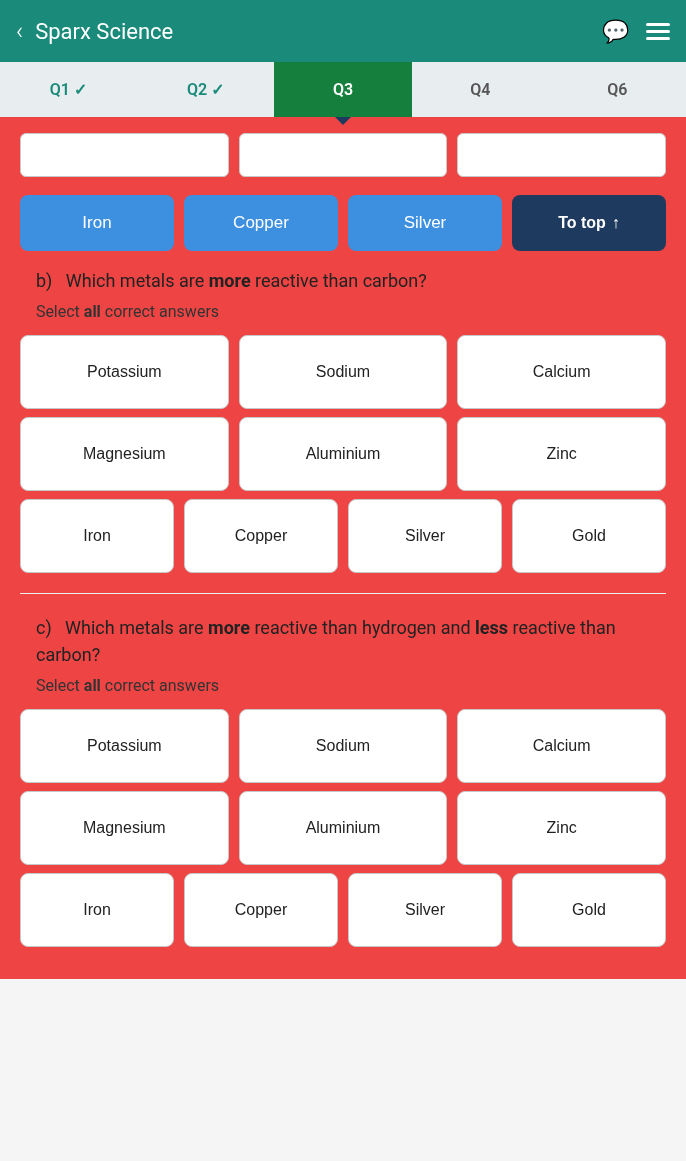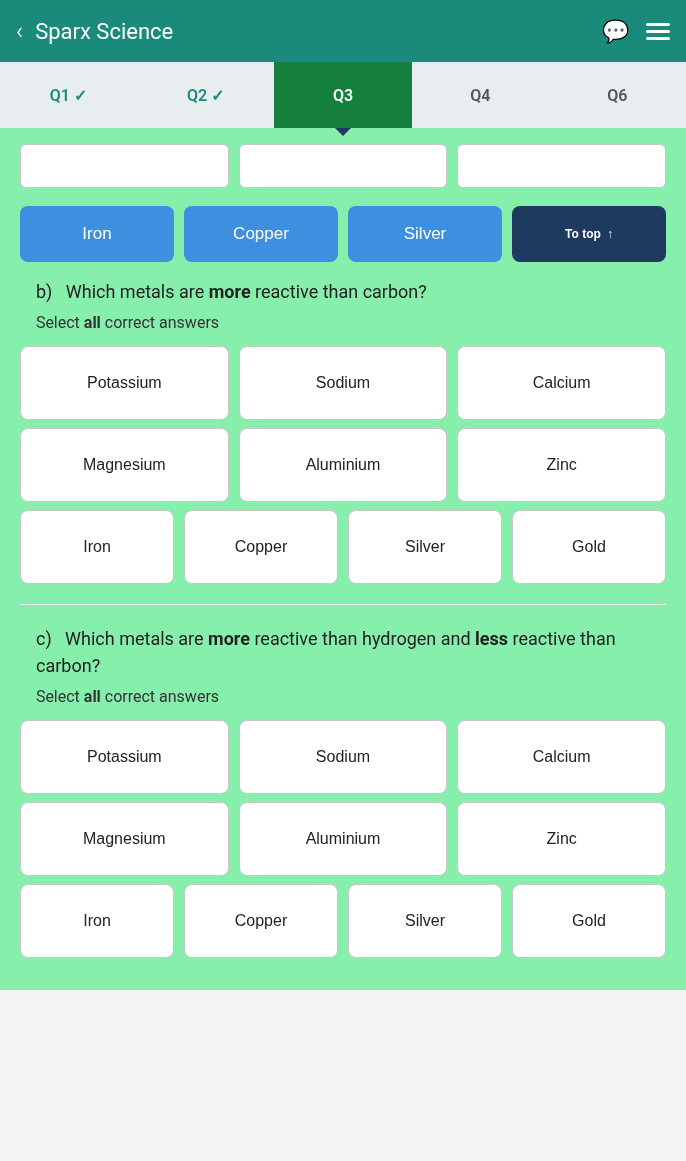--- a/index.html
+++ b/index.html
@@ -57,21 +57,21 @@
       width: 24px;
       height: 3px;
       background: white;
       border-radius: 2px;
     }
 
     
     .tab-bar {
       background: #e8edf0;
       display: flex;
-      height: 66px;
+      height: 55px;
     }
     .tab {
       flex: 1;
       display: flex;
       align-items: center;
       justify-content: center;
       font-size: 16px;
       font-weight: 600;
       color: #555;
       cursor: pointer;
@@ -97,21 +97,21 @@
     .tab.checked {
       color: #1a8a7a;
     }
     .check-mark {
       color: #1a8a7a;
       margin-left: 4px;
     }
 
     
     .content {
-      background: #86efac;
+      background: #ef4444;
       padding: 16px 20px 24px;
     }
 
     
     .answer-row-top {
       display: flex;
       gap: 10px;
       margin-bottom: 16px;
       padding-top: 8px;
     }
@@ -129,21 +129,21 @@
       background: #3d8fe0;
       color: white;
     }
     .answer-btn.to-top {
       background: #1e3a5f;
       color: white;
       display: flex;
       align-items: center;
       justify-content: center;
       gap: 6px;
-      font-size: 12px;
+      font-size: 16px;
       font-weight: 600;
     }
 
     
     .section-label {
       font-size: 18px;
       color: #222;
       margin-bottom: 8px;
       line-height: 1.5;
       margin-left: 16px;

